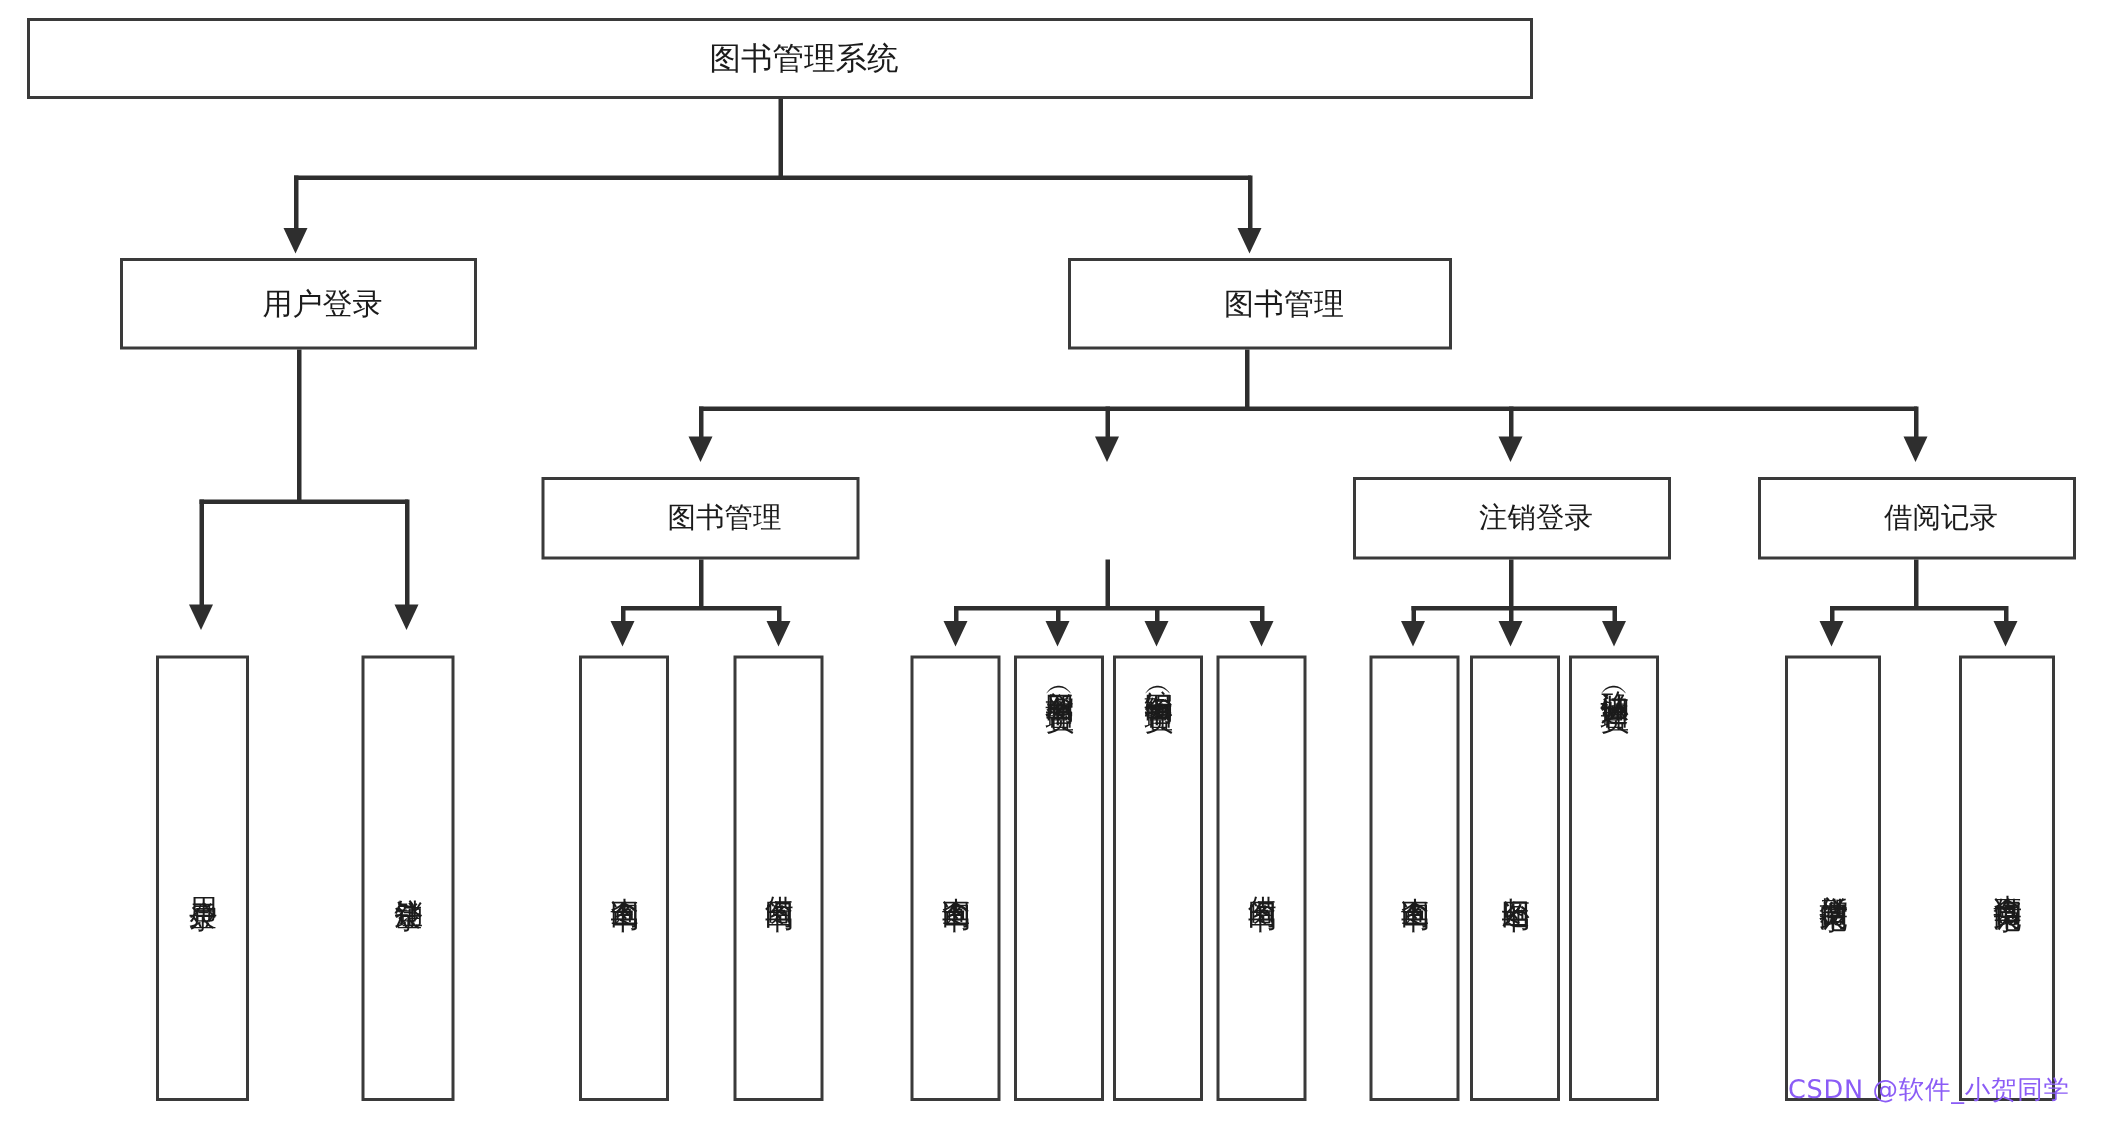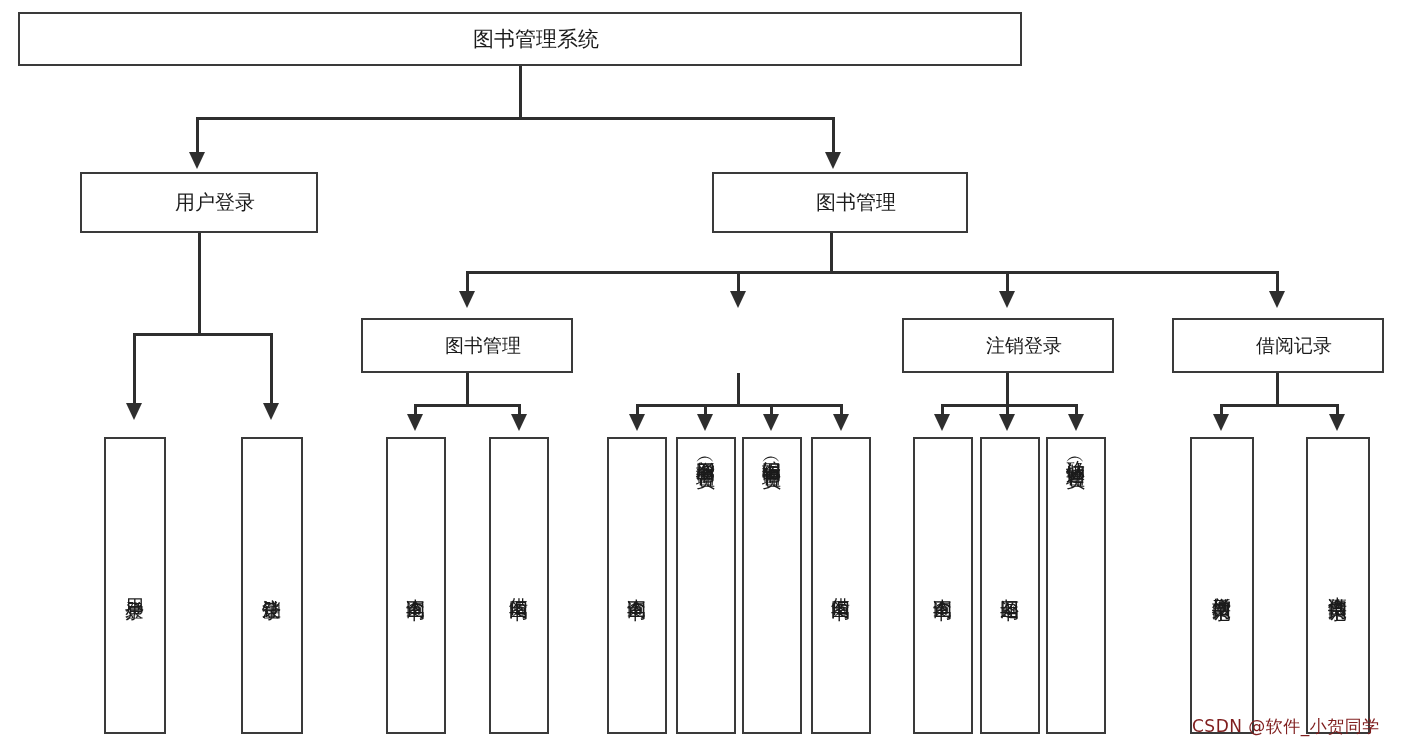--- a/index.html
+++ b/index.html
@@ -71,21 +71,21 @@
     width: 0;
     height: 0;
     border-left: 8px solid transparent;
     border-right: 8px solid transparent;
     border-top: 17px solid #2e2e2e;
   }
   
   #watermark {
     position: absolute;
     font-size: 17px;
-    color: #7f1d1d;
+    color: #8b5cf6;
     white-space: nowrap;
     letter-spacing: 0.5px;
   }
 </style>
 </head>
 <body>
 
 <div id="canvas">
 
   <div class="node root" style="left:18px; top:12px; width:1004px; height:54px;">图书管理系统</div>

